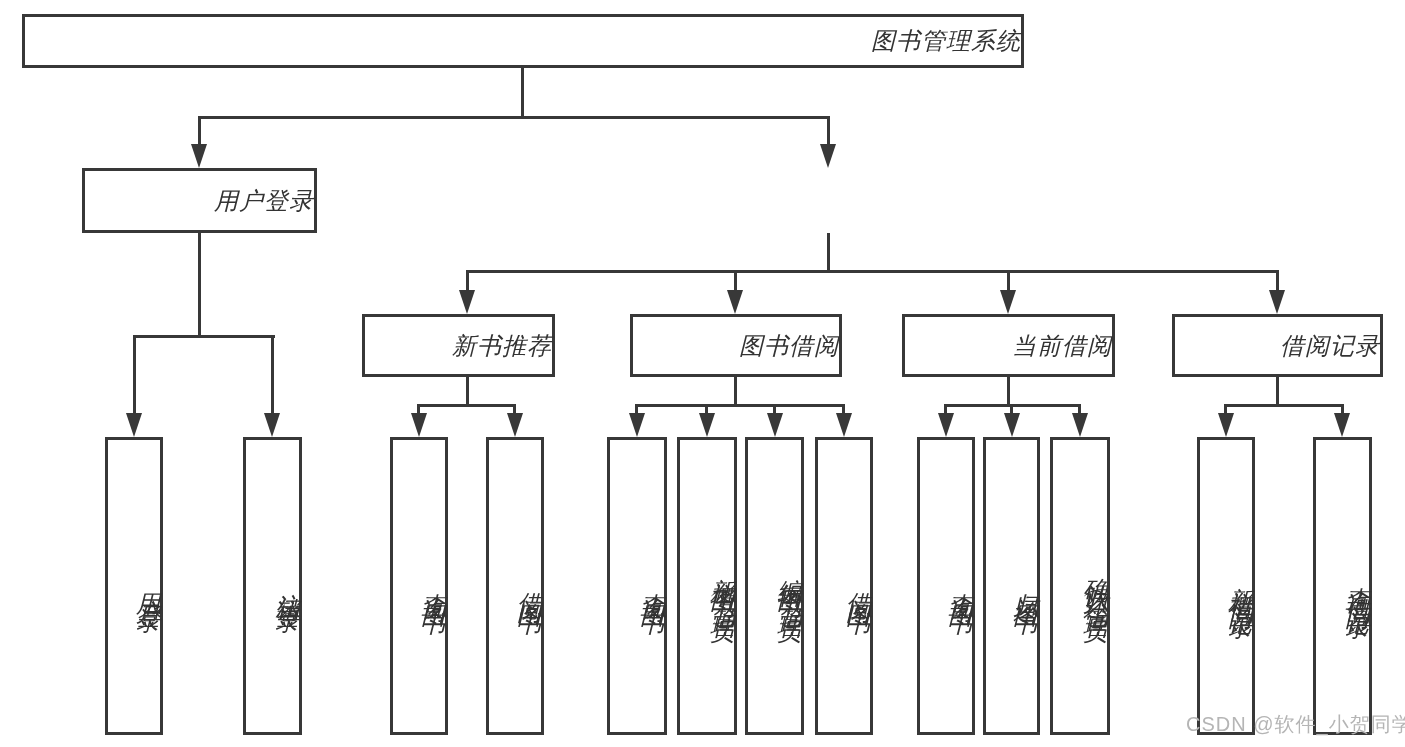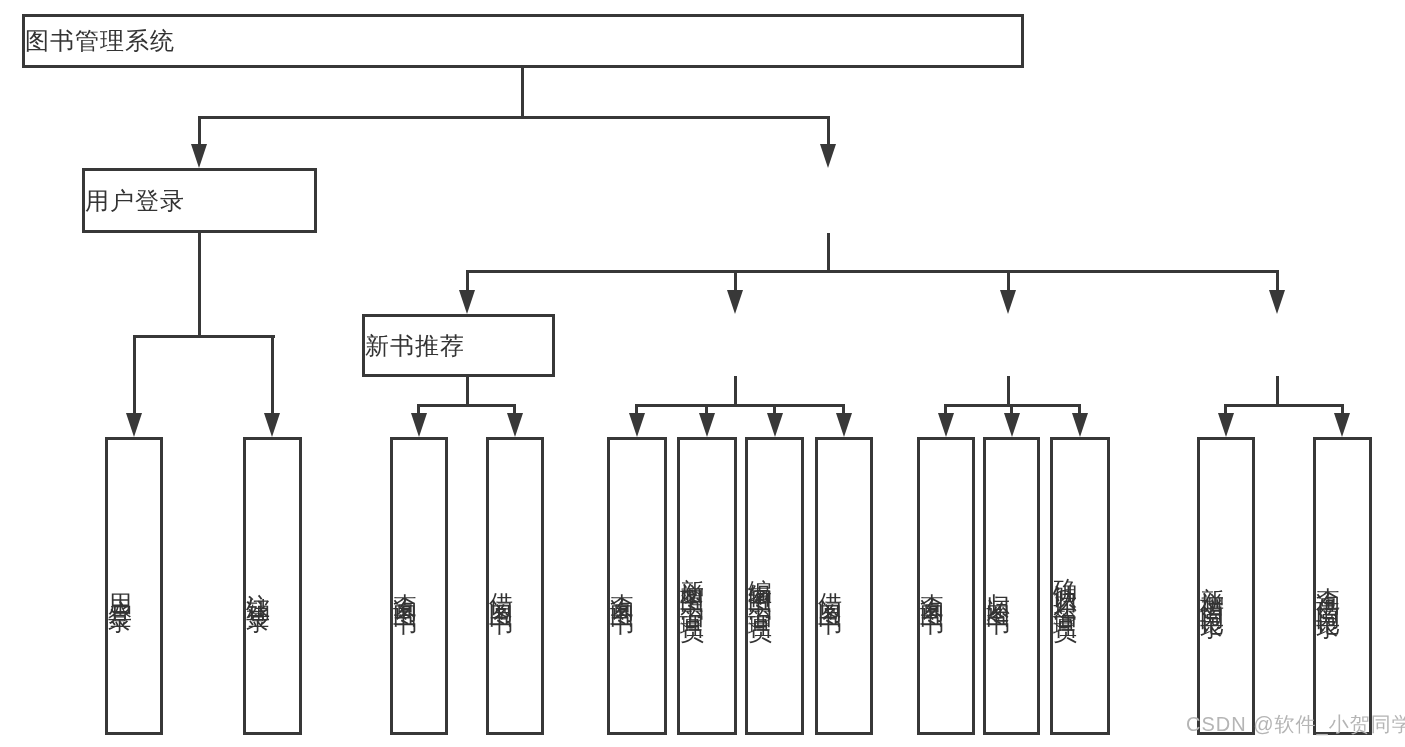--- a/index.html
+++ b/index.html
@@ -6,21 +6,21 @@
     --line:#383838; --border:#383838; --text:#333333; --wm:#b5b5b5; --bg:#ffffff;
   }
   html,body{margin:0;padding:0;background:var(--bg);}
   #canvas{
     position:relative; width:1405px; height:747px; background:var(--bg);
     font-family:"Liberation Sans","DejaVu Sans",sans-serif; color:var(--text);
     overflow:hidden;
   }
   .box{
     position:absolute; box-sizing:border-box; border:3px solid var(--border);
-    background:#fff; display:flex; align-items:center; justify-content:flex-start;
+    background:#fff; display:flex; align-items:center; justify-content:flex-end;font-style:italic;
   }
   .hlabel{font-size:24px; letter-spacing:1px; color:var(--text); white-space:nowrap;}
   .vtext{
     writing-mode:vertical-rl; font-size:24px; letter-spacing:6px; color:var(--text);
     line-height:1; white-space:nowrap;
   }
   .line{position:absolute; background:var(--line);}
   .arrow{
     position:absolute; width:0; height:0;
     border-left:8px solid transparent; border-right:8px solid transparent;
@@ -64,20 +64,29 @@
   <div class="line" style="left:734px; top:270px; width:3px; height:22px"></div>
   <div class="line" style="left:1007px; top:270px; width:3px; height:22px"></div>
   <div class="line" style="left:1276px; top:270px; width:3px; height:22px"></div>
   <div class="arrow" style="left:459px; top:290px"></div>
   <div class="arrow" style="left:727px; top:290px"></div>
   <div class="arrow" style="left:1000px; top:290px"></div>
   <div class="arrow" style="left:1269px; top:290px"></div>
 
   <div class="box" style="left:362px; top:314px; width:193px; height:63px">
     <span class="hlabel">新书推荐</span>
+  </div>
+  <div class="box" style="left:630px; top:314px; width:212px; height:63px">
+    <span class="hlabel">图书借阅</span>
+  </div>
+  <div class="box" style="left:902px; top:314px; width:213px; height:63px">
+    <span class="hlabel">当前借阅</span>
+  </div>
+  <div class="box" style="left:1172px; top:314px; width:211px; height:63px">
+    <span class="hlabel">借阅记录</span>
   </div>
 
   <div class="line" style="left:466px; top:376px; width:3px; height:30px"></div>
   <div class="line" style="left:417px; top:404px; width:99px; height:3px"></div>
   <div class="line" style="left:417px; top:404px; width:3px; height:14px"></div>
   <div class="line" style="left:513px; top:404px; width:3px; height:14px"></div>
   <div class="arrow" style="left:411px; top:413px"></div>
   <div class="arrow" style="left:507px; top:413px"></div>
 
   <div class="line" style="left:734px; top:376px; width:3px; height:30px"></div>

